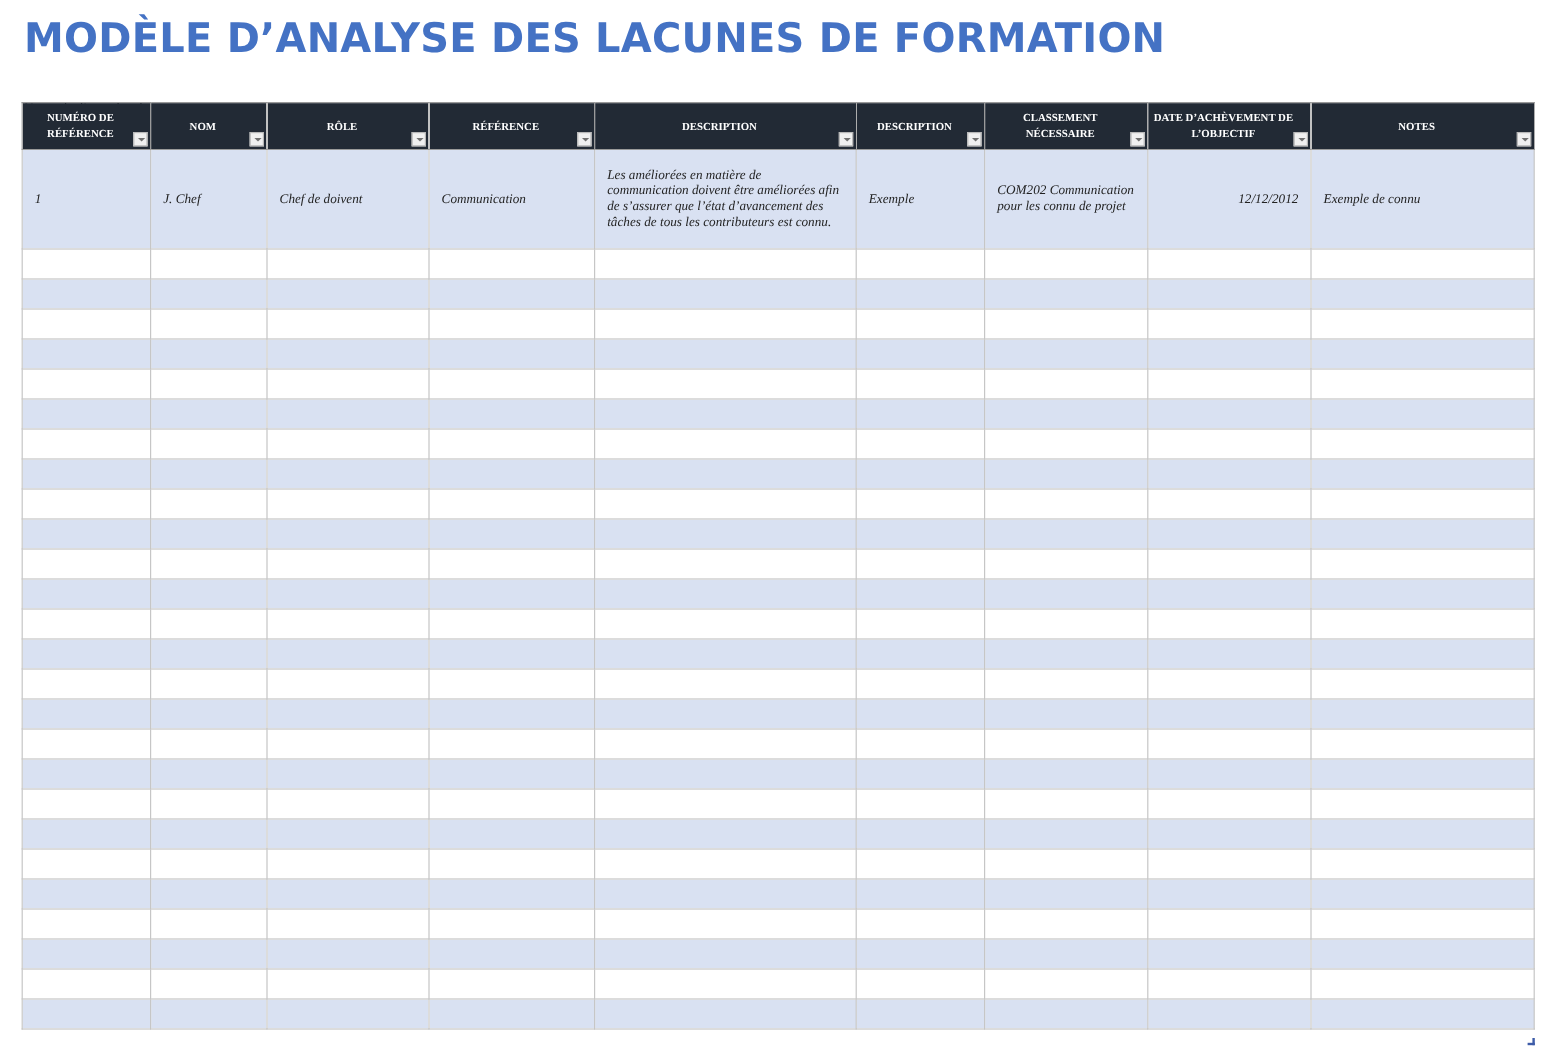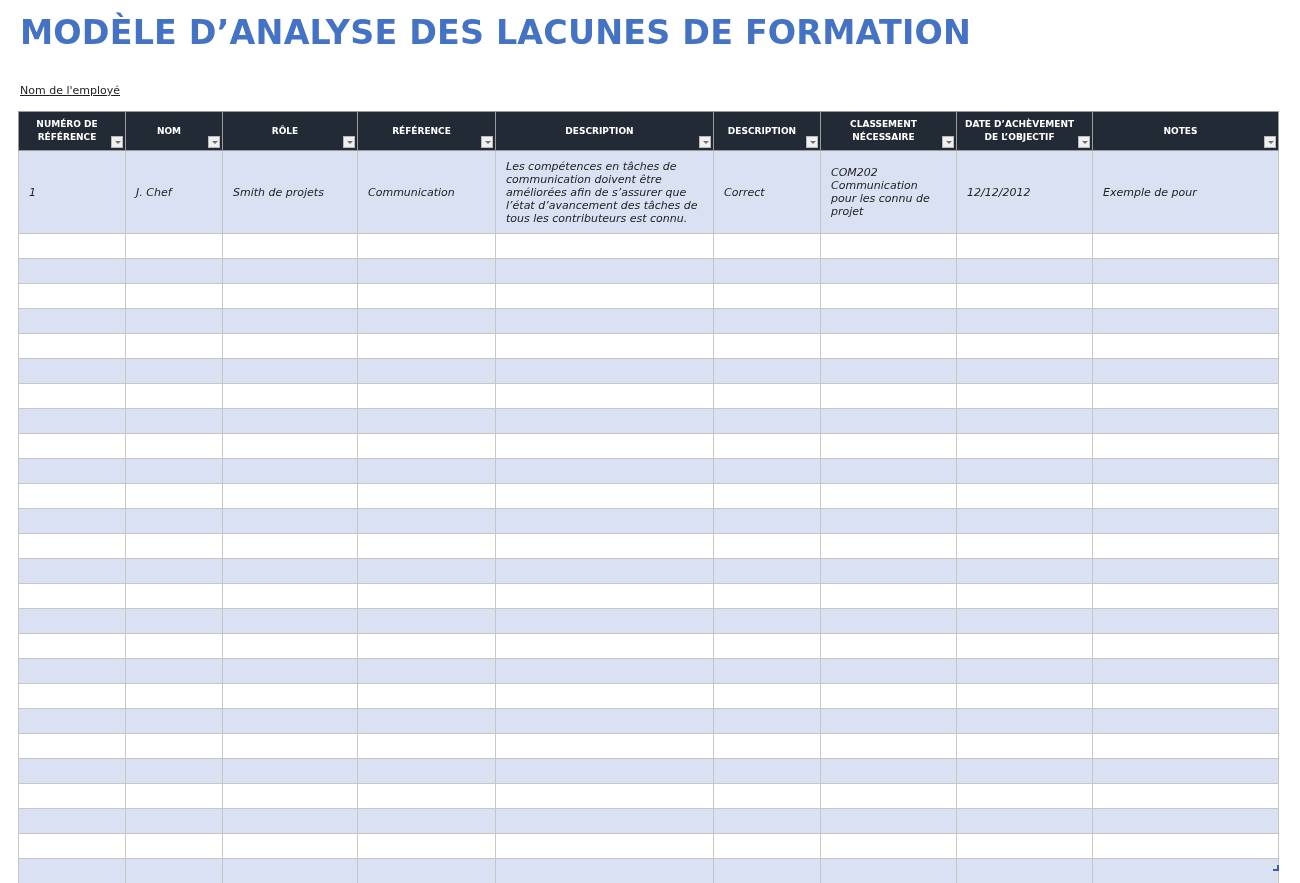--- a/index.html
+++ b/index.html
@@ -8,23 +8,24 @@
     position: absolute; left: 20px; top: 12px;
     font-family: "DejaVu Sans", sans-serif; font-weight: bold;
     font-size: 34px; letter-spacing: 0.2px; color: #4472c4; white-space: nowrap;
     transform: scaleX(0.98); transform-origin: left top;
   }
   .employee-label {
     position: absolute; left: 20px; top: 84px;
     font-size: 11px; color: #222; font-family: "DejaVu Sans", sans-serif; text-decoration: underline;
   }
   table.grid {
-    position: absolute; left: 18px; top: 111px;
+    position: absolute; left: 18px; top: 85px;
     border-collapse: collapse; table-layout: fixed;
     width: 1260px;
+    font-family: Liberation Serif, serif;
   }
   table.grid th, table.grid td {
     border: 1px solid #c6c6c6; padding: 0; overflow: hidden;
   }
   table.grid th {
     background: #222a35; color: #ffffff; height: 38px;
     font-size: 9px; font-weight: bold; text-align: center; vertical-align: middle;
     position: relative; line-height: 13px; padding: 0 14px 0 4px;
     border-color: #9a9a9a;
   }
@@ -36,21 +37,21 @@
     content: ""; position: absolute; left: 3px; top: 4px;
     border-left: 3px solid transparent; border-right: 3px solid transparent; border-top: 3px solid #707070;
   }
   table.grid td {
     height: 24px; font-size: 11px; font-style: italic; color: #222;
     vertical-align: middle; padding: 0 10px; line-height: 13px;
   }
   tr.odd td { background: #d9e1f2; }
   tr.even td { background: #ffffff; }
   tr.first td { height: 82px; }
-  td.center { text-align: left; }
+  td.center { text-align: right; }
   .resize-handle {
     position: absolute; left: 1273px; top: 865px; width: 4px; height: 4px;
     border-right: 2px solid #3e5ca8; border-bottom: 2px solid #3e5ca8;
   }
 </style>
 </head>
 <body>
 
 <div class="title">MODÈLE D’ANALYSE DES LACUNES DE FORMATION</div>
 <div class="employee-label">Nom de l'employé</div>
@@ -77,27 +78,27 @@
         <th><span>DESCRIPTION</span><span class="filter-btn"></span></th>
         <th><span>CLASSEMENT NÉCESSAIRE</span><span class="filter-btn"></span></th>
         <th><span>DATE D’ACHÈVEMENT DE L’OBJECTIF</span><span class="filter-btn"></span></th>
         <th><span>NOTES</span><span class="filter-btn"></span></th>
       </tr>
   </thead>
   <tbody id="tbody">
       <tr class="odd first">
         <td>1</td>
         <td>J. Chef</td>
-        <td>Smith de projets</td>
+        <td>Chef de doivent</td>
         <td>Communication</td>
-        <td>Les compétences en tâches de communication doivent être améliorées afin de s’assurer que l’état d’avancement des tâches de tous les contributeurs est connu.</td>
-        <td>Correct</td>
+        <td>Les améliorées en matière de communication doivent être améliorées afin de s’assurer que l’état d’avancement des tâches de tous les contributeurs est connu.</td>
+        <td>Exemple</td>
         <td>COM202 Communication pour les connu de projet</td>
         <td class="center">12/12/2012</td>
-        <td>Exemple de pour</td>
+        <td>Exemple de connu</td>
       </tr>
       <tr class="even">
         <td></td>
         <td></td>
         <td></td>
         <td></td>
         <td></td>
         <td></td>
         <td></td>
         <td></td>

